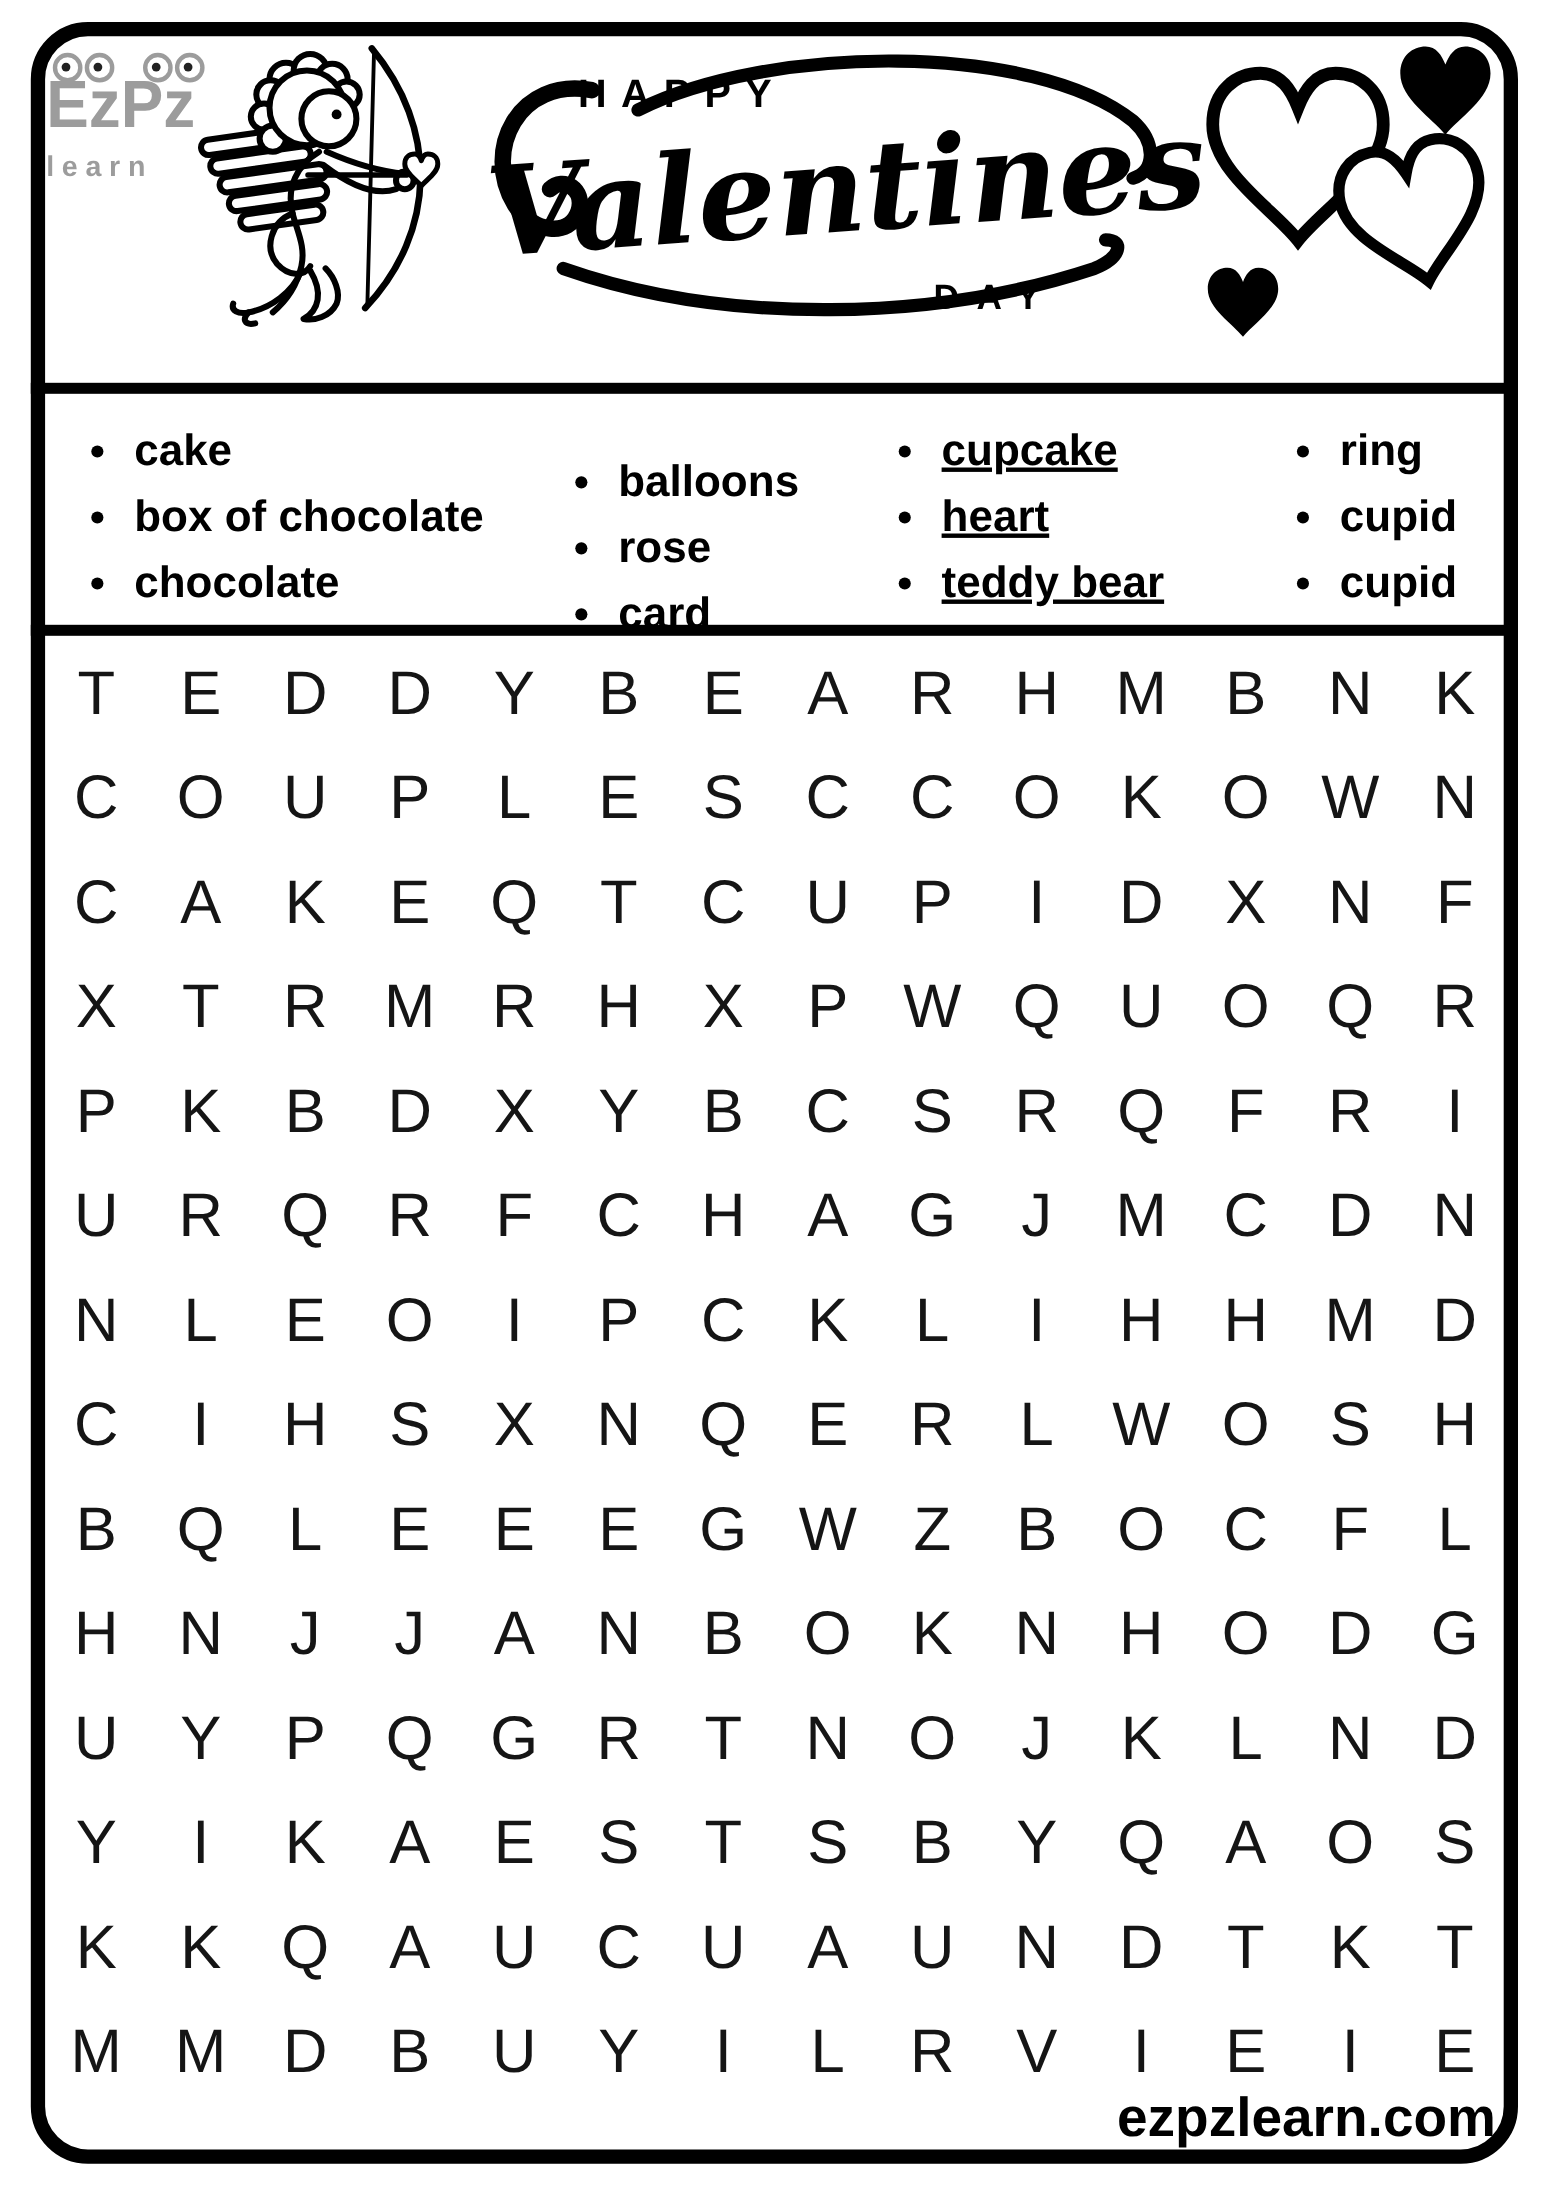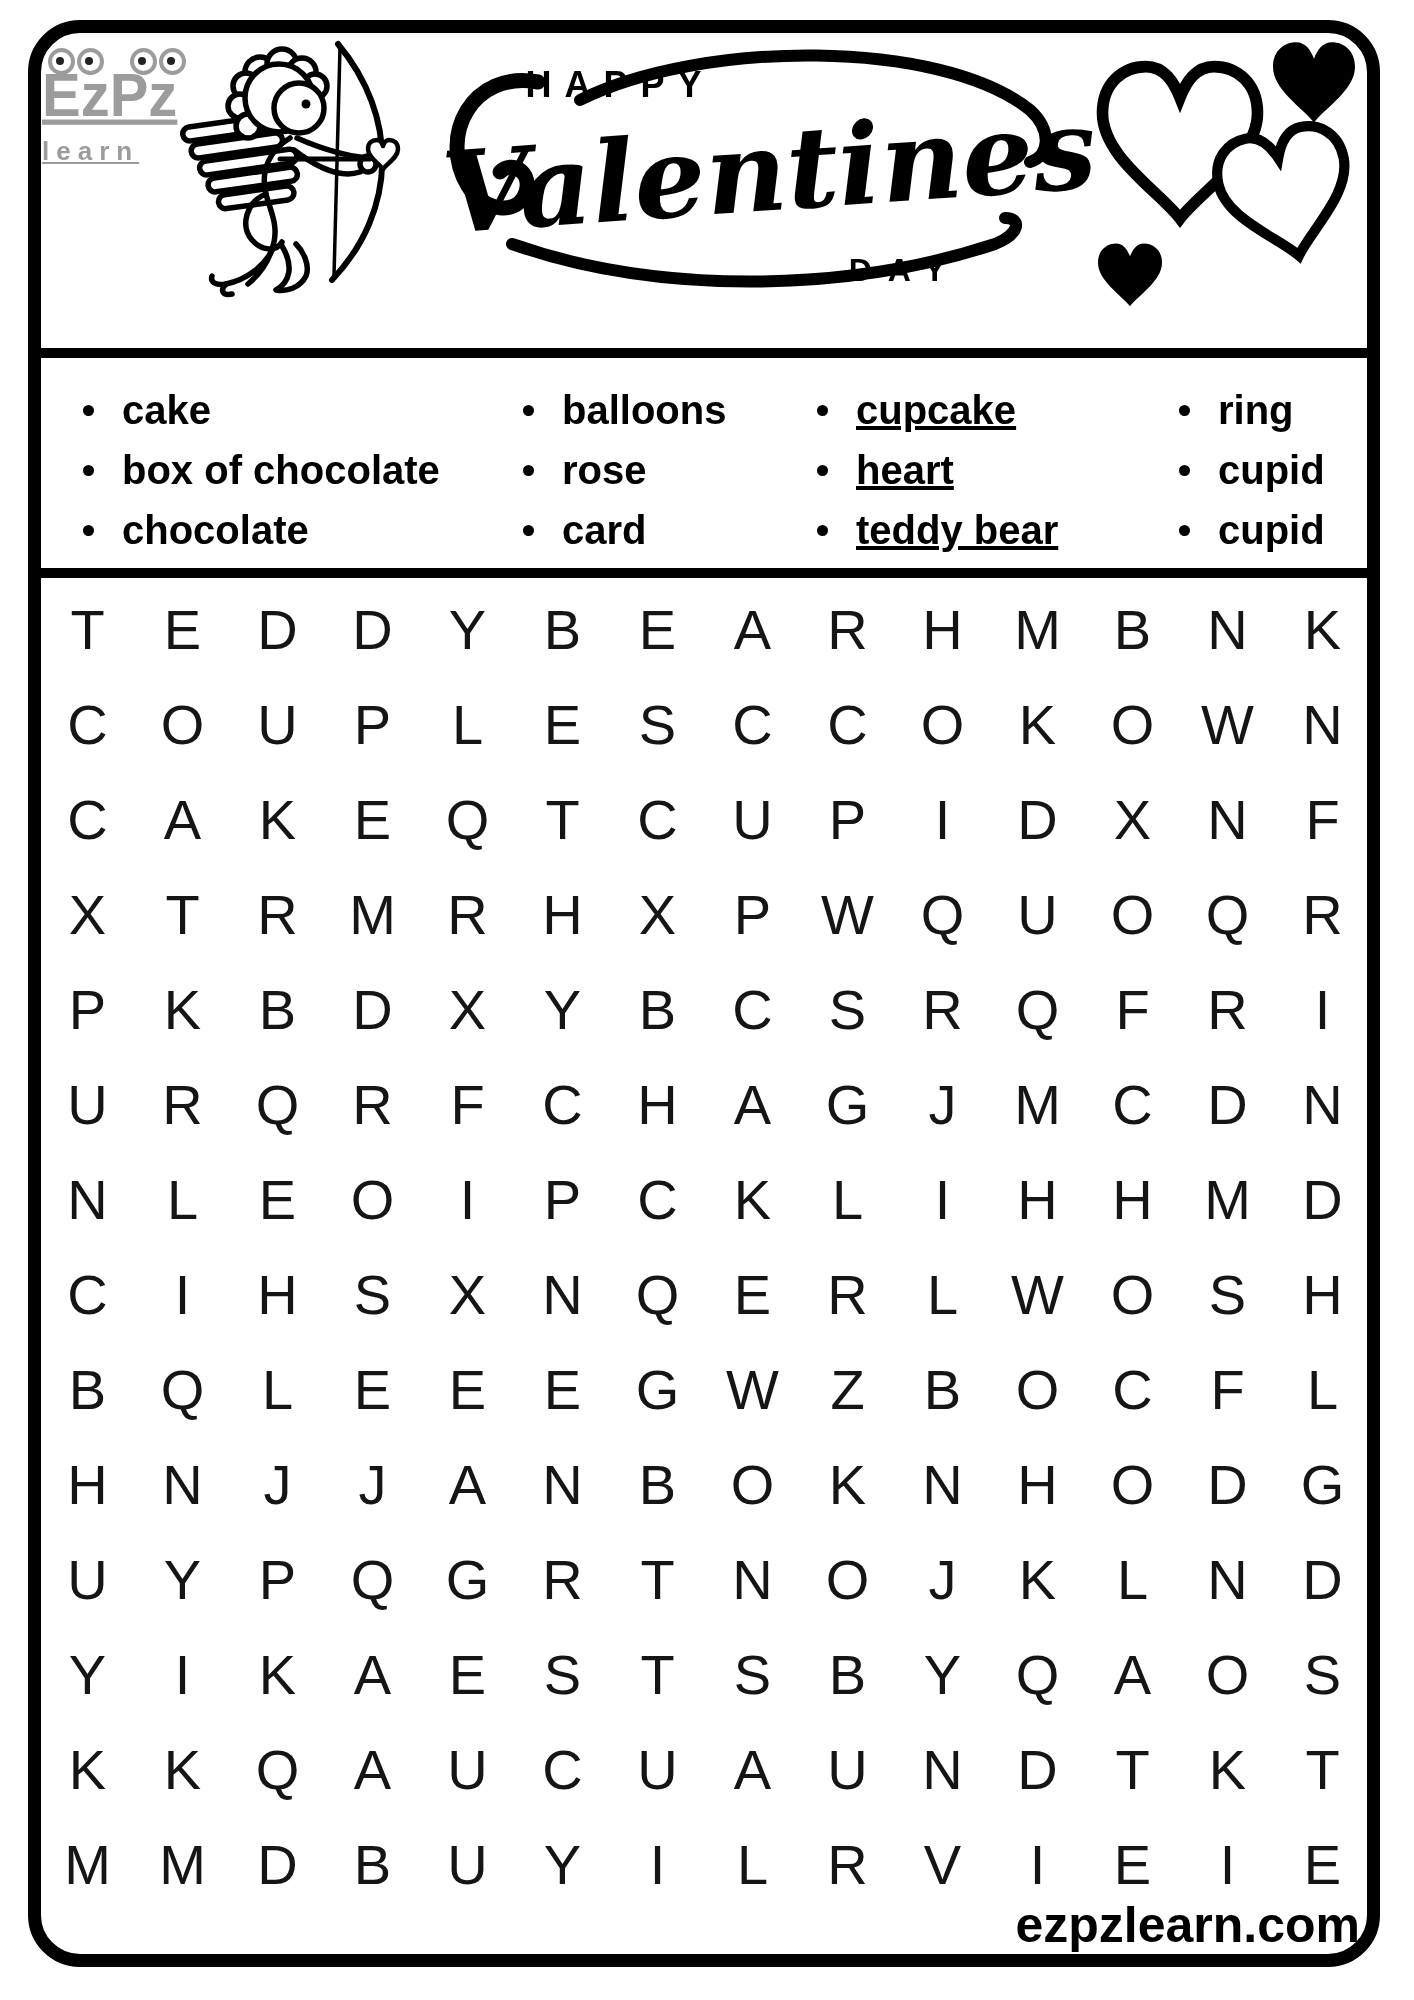--- a/index.html
+++ b/index.html
@@ -6,21 +6,21 @@
   body{
     width:1414px;height:2000px;position:relative;background:#ffffff;
     font-family:"Liberation Sans", sans-serif;color:#000;overflow:hidden;
   }
   
   .frame{
     position:absolute;left:28px;top:20px;width:1326px;height:1921px;
     border:13px solid #000;border-radius:52px;background:transparent;
   }
   
-  .logo{position:absolute;left:42px;top:50px;width:170px;color:#9c9c9c;z-index:5;text-decoration:underline;}
+  .logo{position:absolute;left:42px;top:50px;width:170px;color:#9c9c9c;z-index:5;}
   .logo .eyes{position:absolute;top:-2px;left:6px;display:flex;gap:26px;}
   .eyepair{display:flex;gap:2px;}
   .eye{width:19px;height:19px;border:4px solid #9c9c9c;border-radius:50%;background:#fff;position:relative;}
   .eye::after{content:"";position:absolute;left:4px;top:5px;width:8px;height:8px;background:#222;border-radius:50%;}
   .logo .line1{font-size:58px;font-weight:800;letter-spacing:0px;line-height:1;padding-top:16px;transform:scaleY(1.05);}
   .logo .line2{font-size:26px;font-weight:800;letter-spacing:7px;line-height:1;margin-top:14px;}
   
   .happy{position:absolute;left:450px;top:64px;width:340px;text-align:center;
     font-size:36px;font-weight:600;letter-spacing:13px;}
   .day{position:absolute;left:795px;top:252px;width:220px;text-align:center;
@@ -31,21 +31,21 @@
   .cupid-svg{position:absolute;left:182px;top:38px;overflow:visible;}
   
   .divider{position:absolute;left:28px;width:1352px;height:10px;background:#000;}
   .divider.d1{top:348px;}
   .divider.d2{top:568px;}
   
   .word-col{position:absolute;top:380px;margin:0;padding:0;list-style:none;}
   .word-col li{display:flex;align-items:center;height:60px;gap:28px;
     font-size:40px;font-weight:700;white-space:nowrap;}
   .word-col .bullet{width:11px;height:11px;border-radius:50%;background:#000;flex:0 0 auto;}
-  .col1{left:83px;} .col2{left:523px;} .col3{left:817px;text-decoration:underline;} .col4{left:1179px;}
+  .col1{left:83px;} .col2{left:523px;margin-top:28px;} .col3{left:817px;text-decoration:underline;} .col4{left:1179px;}
   
   .grid{
     position:absolute;left:40px;top:582px;width:1330px;height:1330px;
     display:grid;grid-template-columns:repeat(14,1fr);grid-template-rows:repeat(14,1fr);
   }
   .grid .cell{display:flex;align-items:center;justify-content:center;
     font-size:56px;font-weight:400;color:#151515;}
   
   .footer{position:absolute;right:54px;top:1896px;font-size:50px;font-weight:700;letter-spacing:0px;}
 </style>

